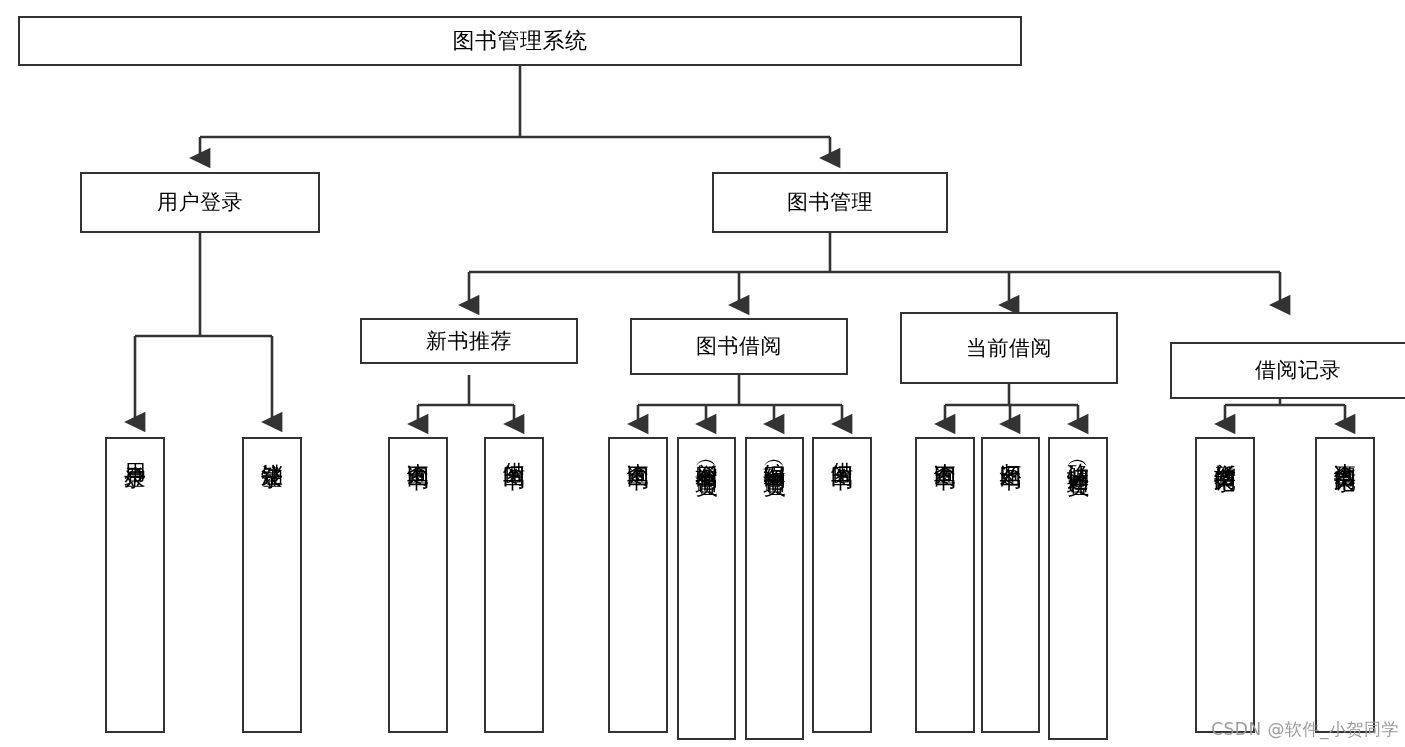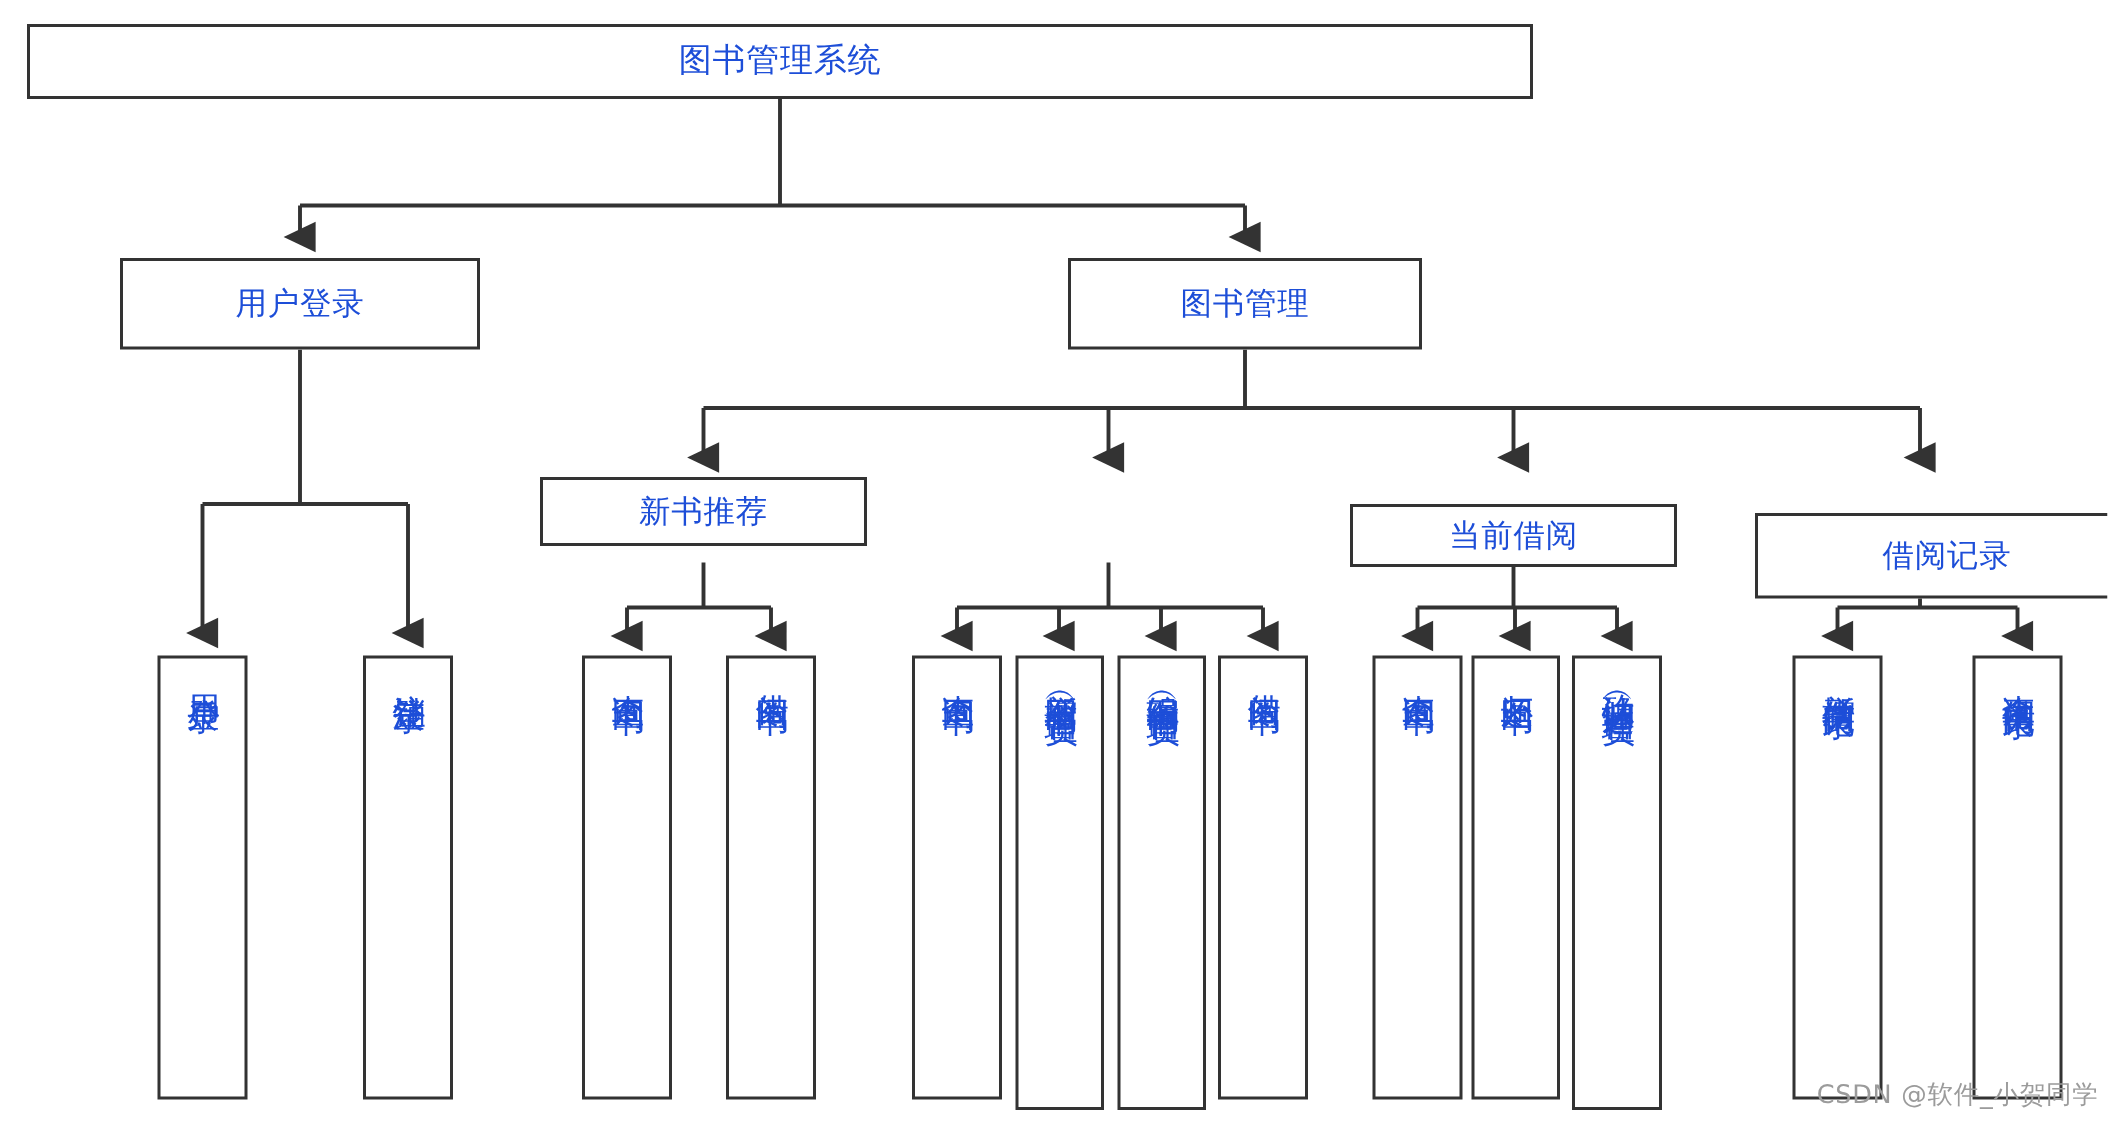--- a/index.html
+++ b/index.html
@@ -32,21 +32,21 @@
     background: #ffffff;
     display: flex;
     align-items: center;
     justify-content: center;
     color: #2b2b2b;
     line-height: 1.08;
   }
   .node .label {
     display: block;
     text-align: center;
-    color: #1d4ed8;
+    color: #000000;
   }
   .node.horizontal .label {
     font-size: 21px;
     letter-spacing: 0.5px;
   }
   .node.vertical {
     align-items: flex-start;
     padding-top: 6px;
   }
   .node.vertical .label {
@@ -138,22 +138,25 @@
   </div>
 
   <div class="node horizontal" style="left:712px; top:172px; width:236px; height:61px;">
     <span class="label">图书管理</span>
   </div>
 
   <div class="node horizontal" style="left:360px; top:318px; width:218px; height:46px;">
     <span class="label">新书推荐</span>
   </div>
 
-
-  <div class="node horizontal" style="left:900px; top:336px; width:218px; height:42px;">
+  <div class="node horizontal" style="left:630px; top:318px; width:218px; height:57px;">
+    <span class="label">图书借阅</span>
+  </div>
+
+  <div class="node horizontal" style="left:900px; top:312px; width:218px; height:72px;">
     <span class="label">当前借阅</span>
   </div>
 
   <div class="node horizontal" style="left:1170px; top:318px; width:256px; height:57px;margin-top:24px;">
     <span class="label">借阅记录</span>
   </div>
 
   <div class="node vertical" style="left:105px; top:437px; width:60px; height:296px;">
     <span class="label">用户登录</span>
   </div>

